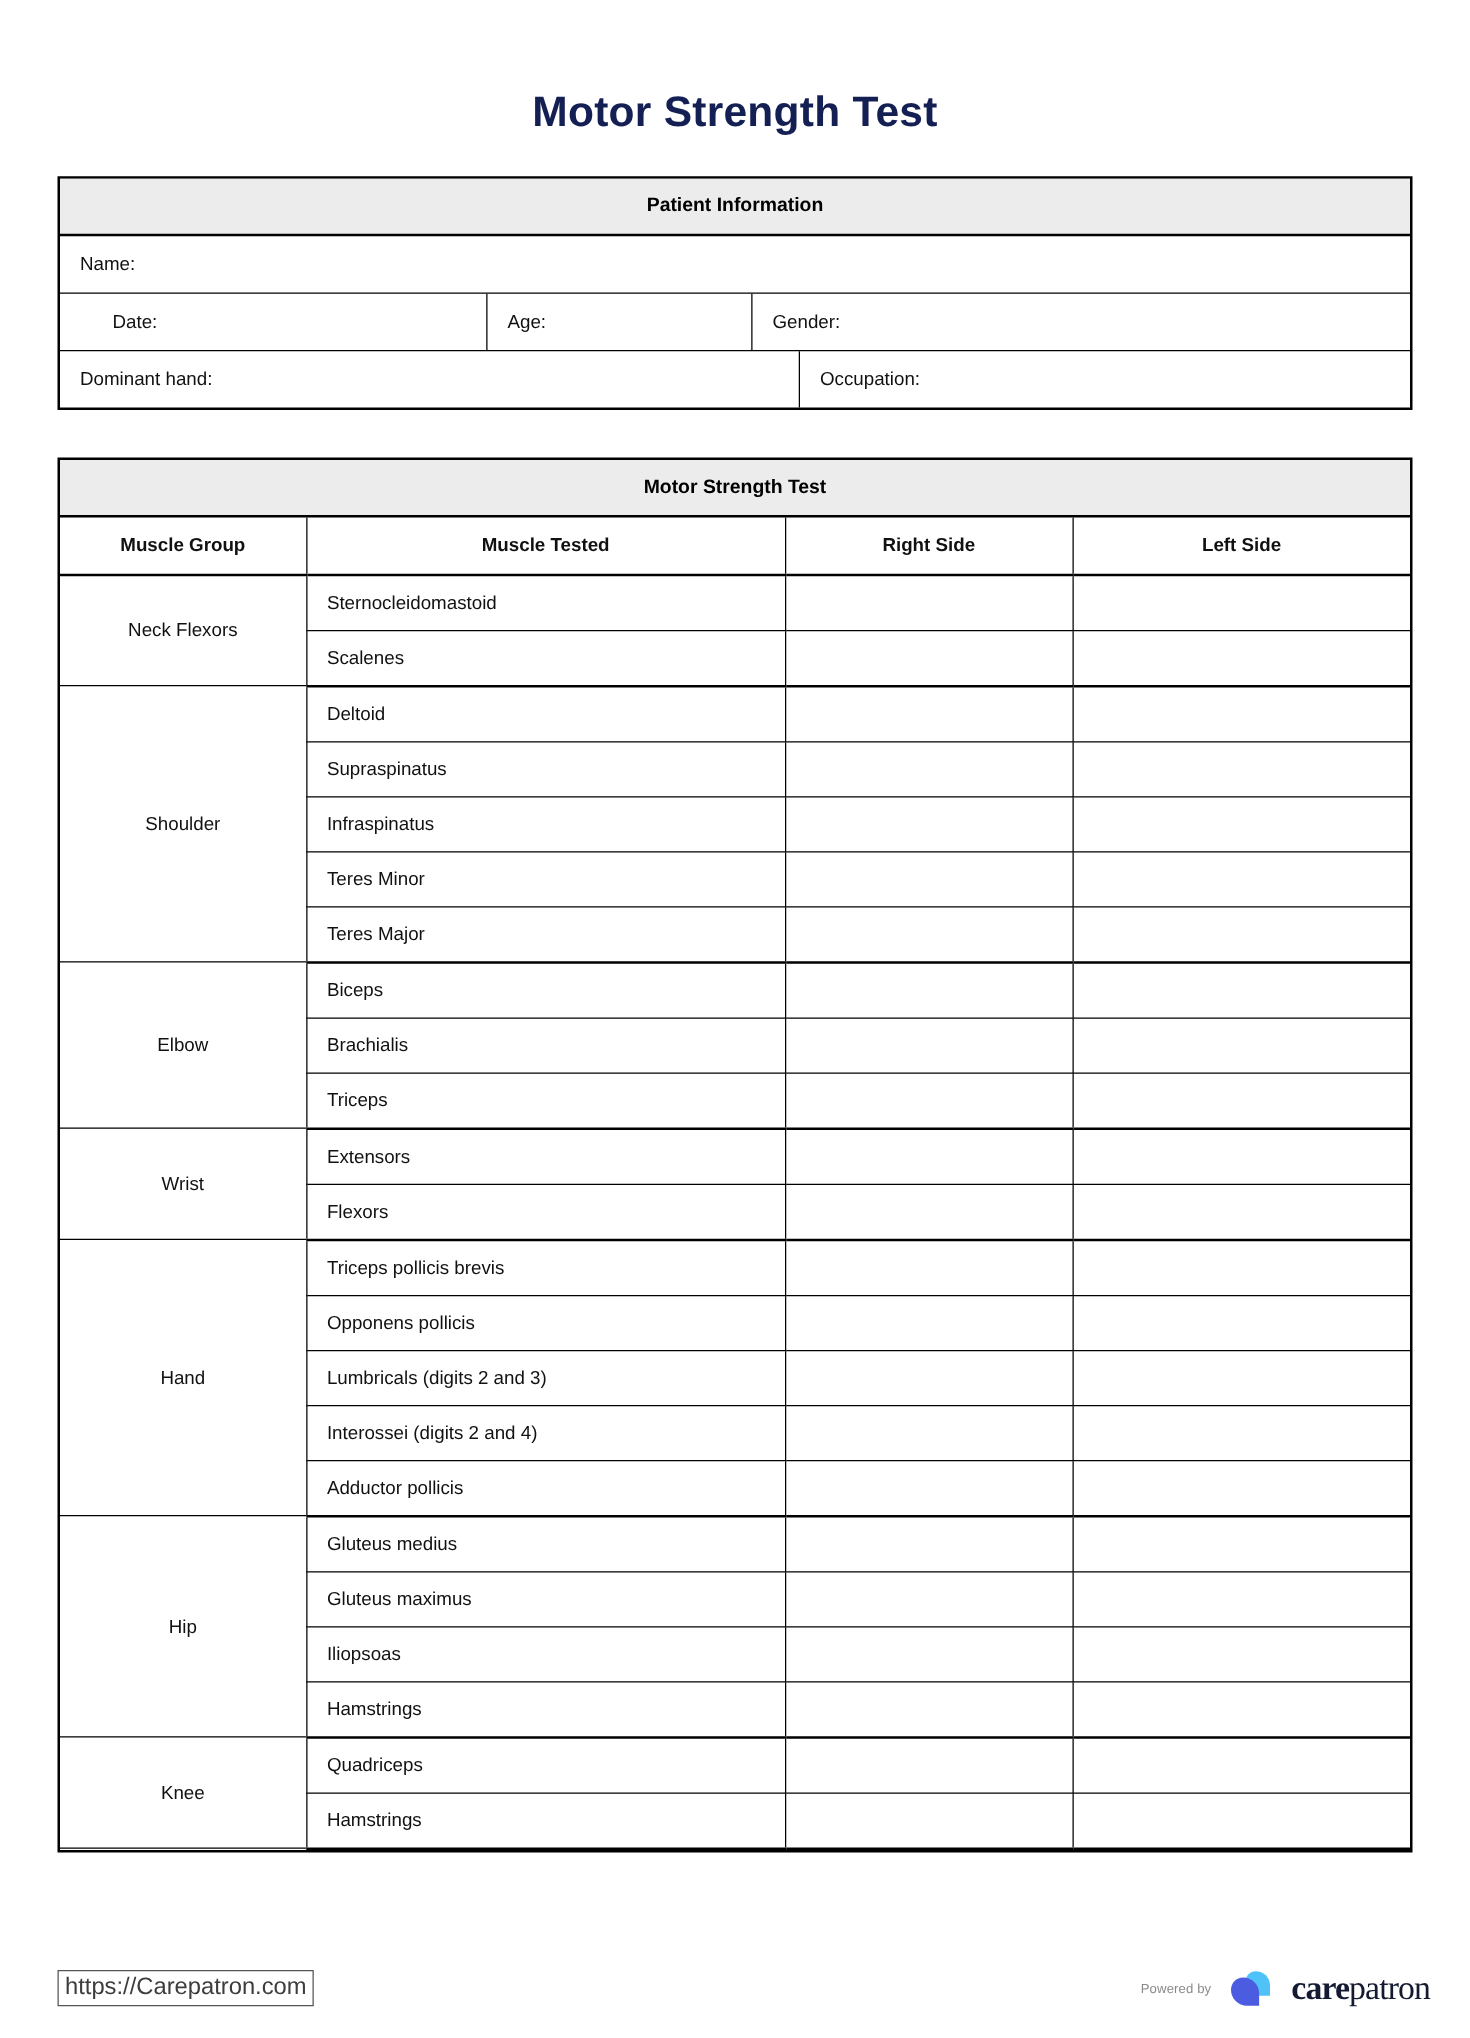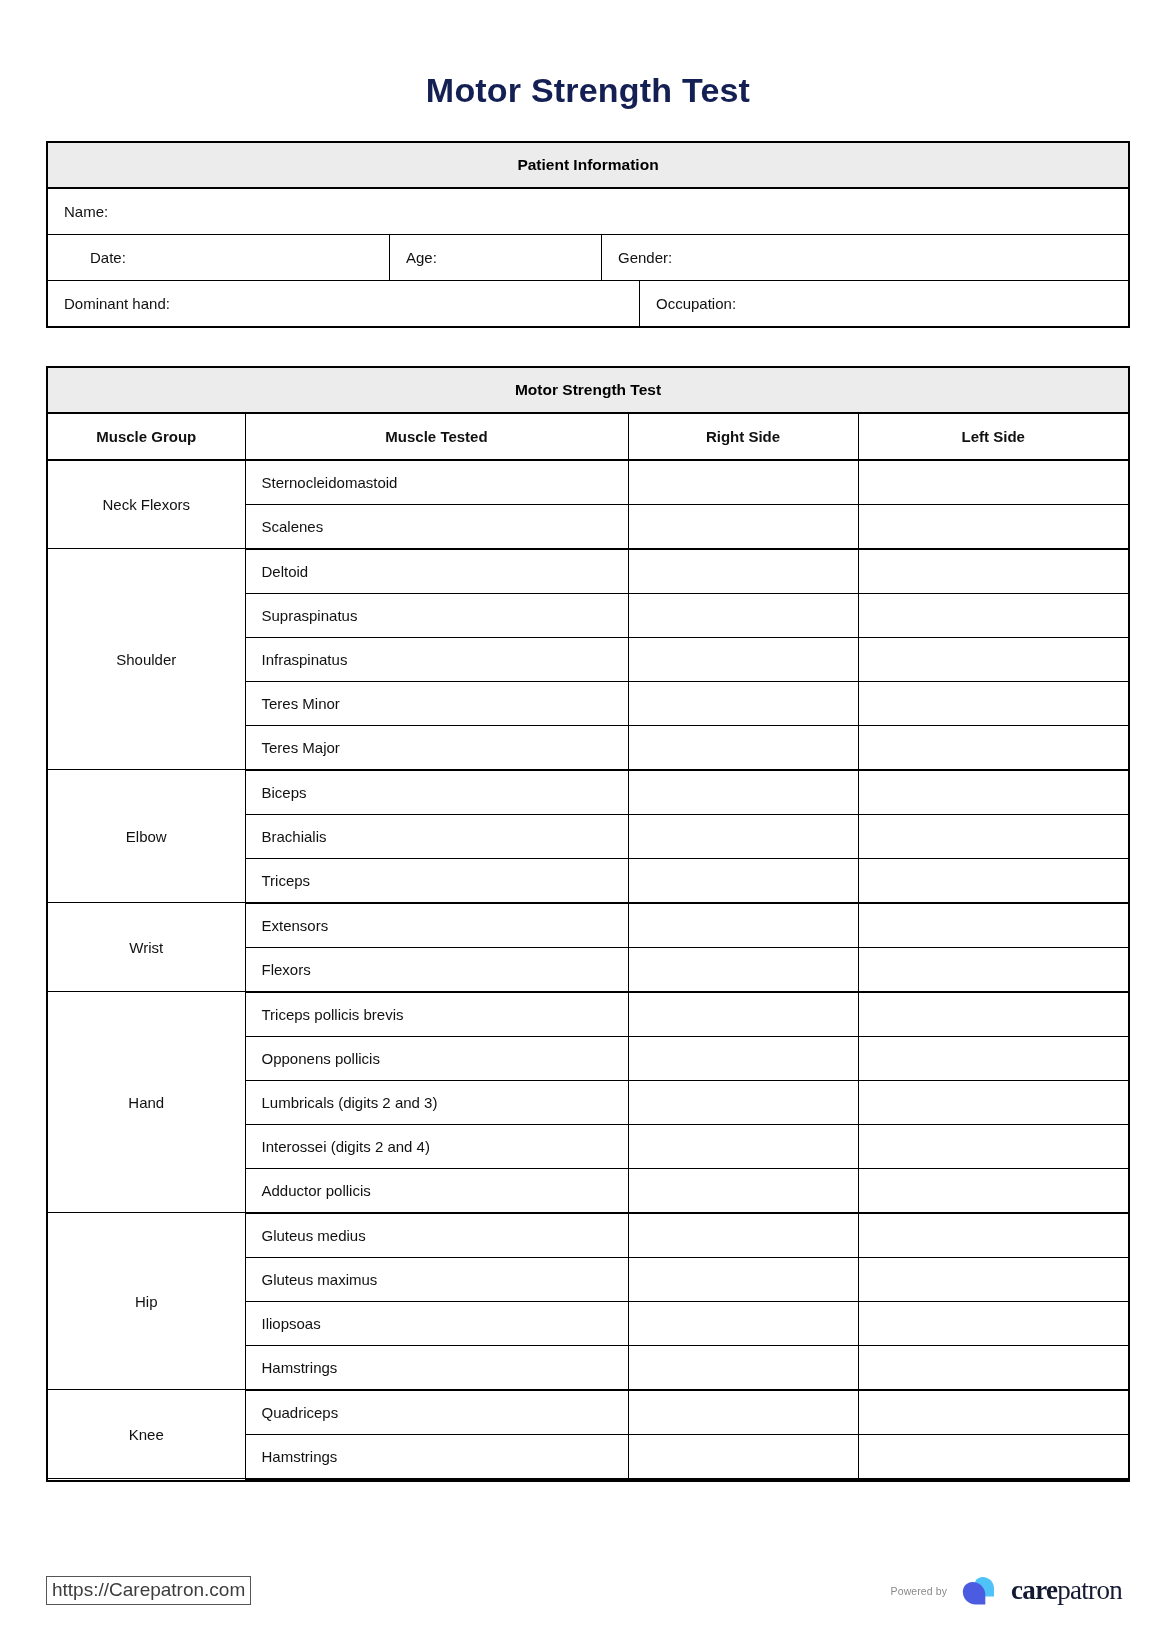--- a/index.html
+++ b/index.html
@@ -137,21 +137,21 @@
 
   table.mst td:last-child { border-right: none; }
   table.mst td:first-child { border-left: none; }
   table.mst th:last-child { border-right: none; }
   table.mst th:first-child { border-left: none; }
 
   
   .footer {
     position: absolute;
     left: 46px;
-    right: 54px;
+    right: 32px;
     bottom: 44px;
     height: 36px;
     display: flex;
     align-items: center;
     justify-content: space-between;
   }
 
   .footer-url {
     border: 1px solid #555;
     padding: 2px 5px 3px 5px;

